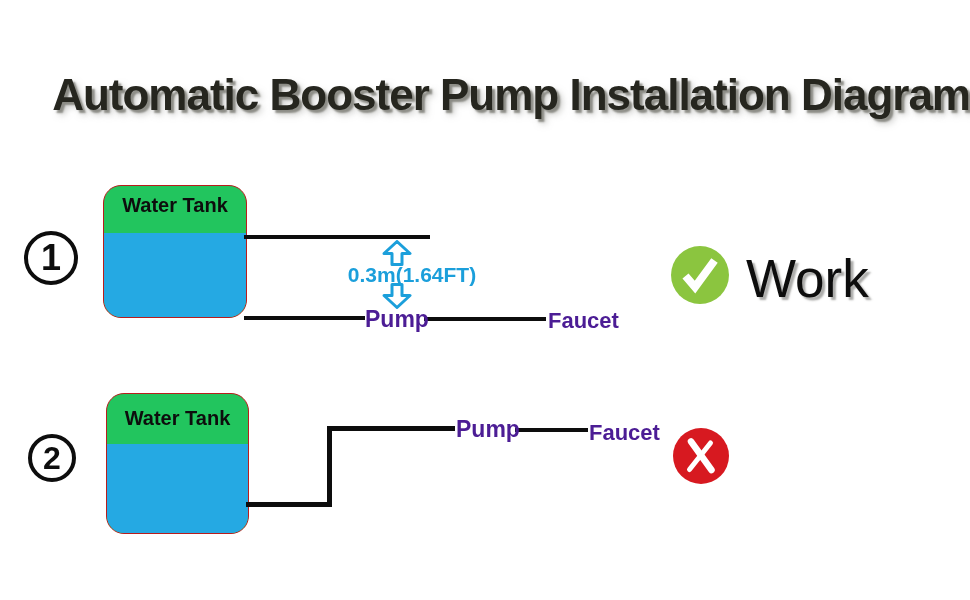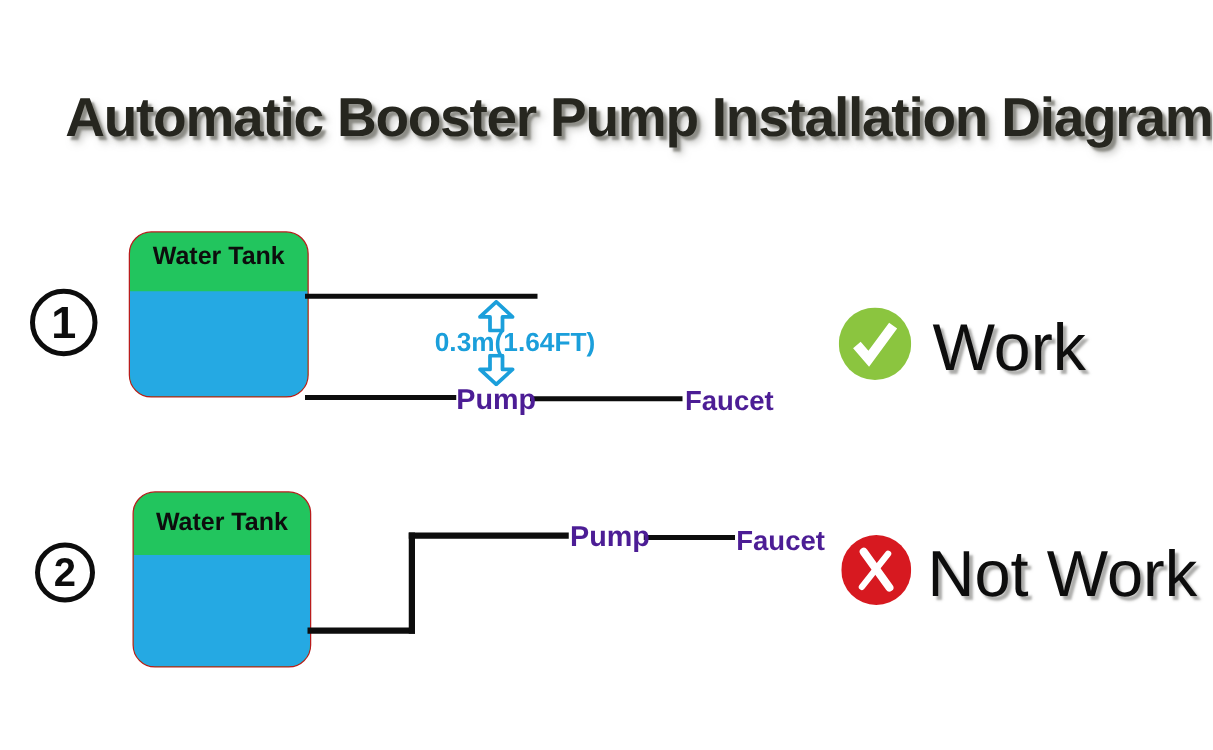--- a/index.html
+++ b/index.html
@@ -136,15 +136,14 @@
   <div class="abs pipe" style="left:515px; top:428px; width:73px; height:4px;"></div>
 
   <div class="abs pipe-label" style="left:456px; top:416px; font-size:23px;">Pump</div>
   <div class="abs pipe-label" style="left:589px; top:420px; font-size:22px;">Faucet</div>
 
   <svg class="abs" style="left:673px; top:428px;" width="56" height="56" viewBox="0 0 56 56">
     <circle cx="28" cy="28" r="28" fill="#d71920"></circle>
     <path d="M18 13.5 L38.5 42" fill="none" stroke="#ffffff" stroke-width="6.5" stroke-linecap="round"></path>
     <path d="M37.5 15 L16.5 41.5" fill="none" stroke="#ffffff" stroke-width="5" stroke-linecap="round"></path>
   </svg>
-  <div class="abs status-text" style="left:742px; top:430px; font-size:52px;">Not Work</div>
 
 </div>
 
 </body></html>

